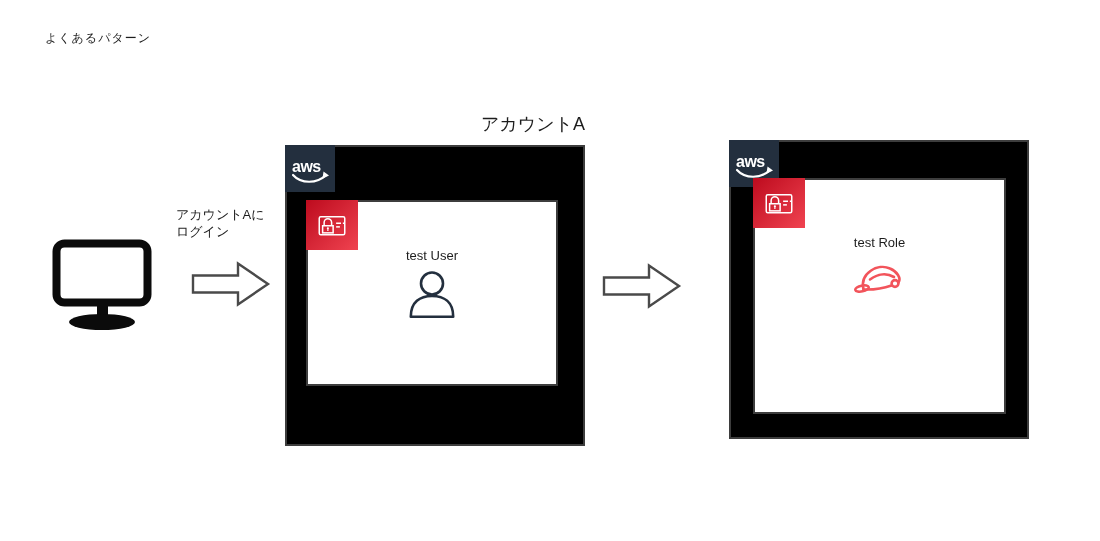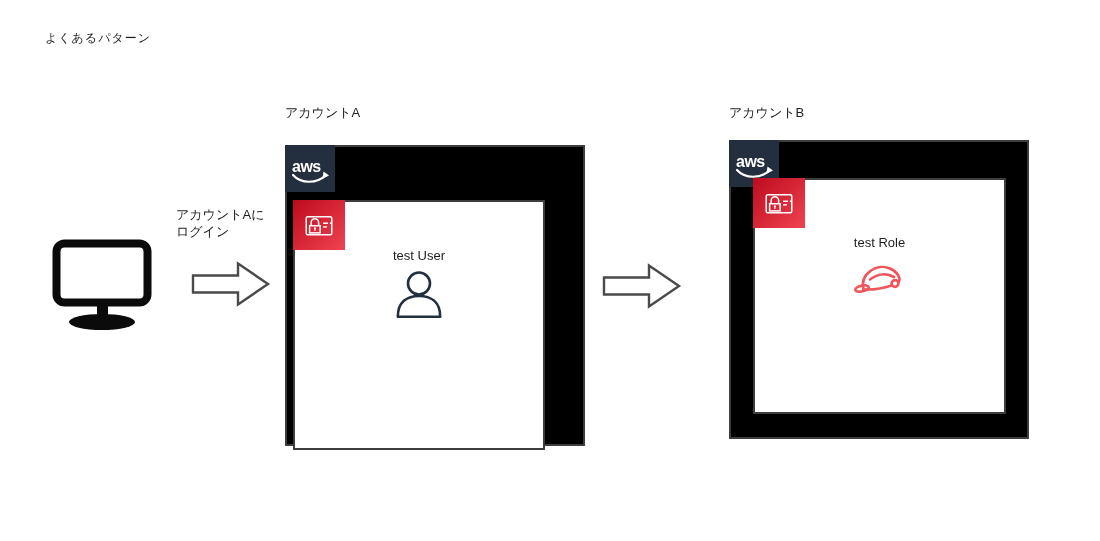--- a/index.html
+++ b/index.html
@@ -12,34 +12,34 @@
   .canvas{position:relative;width:1100px;height:541px;background:#ffffff;overflow:hidden;
           font-family:"Liberation Sans","DejaVu Sans",sans-serif;color:var(--text)}
   .title{position:absolute;left:45px;top:30px;font-size:12px;letter-spacing:1px}
   .monitor{position:absolute;left:52px;top:239px;width:100px;height:92px}
   .flow-label{position:absolute;font-size:13px;line-height:17px;white-space:pre-line}
   #flow-label-1{left:176px;top:206px}
   #flow-label-2{left:593px;top:206px}
   .arrow{position:absolute;width:80px;height:46px}
   #arrow-1{left:191px;top:261px}
   #arrow-2{left:602px;top:263px}
-  .account-label{position:absolute;top:104px;width:300px;text-align:left;font-size:13px}
+  .account-label{position:absolute;top:112px;width:300px;text-align:right;font-size:18px}
   #account-label-a{left:285px}
   #account-label-b{left:729px}
   .account-box{position:absolute;border:2px solid var(--border);background:#000000}
   #account-box-a{left:285px;top:145px;width:300px;height:301px}
   #account-box-b{left:729px;top:140px;width:300px;height:299px}
   .aws-badge{position:absolute;left:-2px;top:-2px;width:50px;height:47px;background:var(--aws-navy)}
   .awstext{font-family:"Liberation Sans","DejaVu Sans",sans-serif;font-size:16px;font-weight:bold;
            fill:#ffffff;letter-spacing:-0.5px}
   .smile{stroke:#fff;stroke-width:2.2;fill:none;stroke-linecap:round}
   .smiletip{fill:#fff}
   .inner-box{position:absolute;border:2px solid var(--border);background:#fff;
              display:flex;flex-direction:column;align-items:center}
-  .inner-a{left:6px;top:53px;width:252px;height:250px;padding-top:46px}
+  .inner-a{left:19px;top:53px;width:252px;height:186px;padding-top:46px}
   .inner-b{left:22px;top:36px;width:253px;height:236px;padding-top:55px}
   .iam-badge{position:absolute;left:-2px;top:-2px;width:52px;height:50px;
              background:linear-gradient(135deg,var(--iam-grad-a),var(--iam-grad-b));
              display:flex;align-items:center;justify-content:center}
   .entity-label{font-size:13px;line-height:15px}
   .entity-icon-a{margin-top:8px}
   .entity-icon-b{margin-top:14px}
   svg{display:block}
 </style>
 </head>
@@ -95,21 +95,20 @@
       <div class="entity-label">test User</div>
       <div class="entity-icon-a">
         <svg width="48" height="48" viewBox="0 0 48 48" fill="none" stroke="var(--user-navy)" stroke-width="2.6" stroke-linejoin="round">
           <circle cx="24" cy="12.5" r="11"></circle>
           <path d="M2.8 45.7 C 2.8 31, 12 25, 24 25 C 36 25, 45.2 31, 45.2 45.7 Z"></path>
         </svg>
       </div>
     </div>
   </div>
 
-  <div class="account-label" id="account-label-b">アカウントB</div>
   <div class="account-box" id="account-box-b">
     <div class="aws-badge">
       <svg width="50" height="47" viewBox="0 0 50 47">
         <text class="awstext" x="7" y="27">aws</text>
         <path class="smile" d="M8 30 C 16 39, 32 39, 41 30"></path>
         <polygon class="smiletip" points="38.5,26.5 44,30.5 37.5,33.8"></polygon>
       </svg>
     </div>
     <div class="inner-box inner-b">
       <div class="iam-badge">

